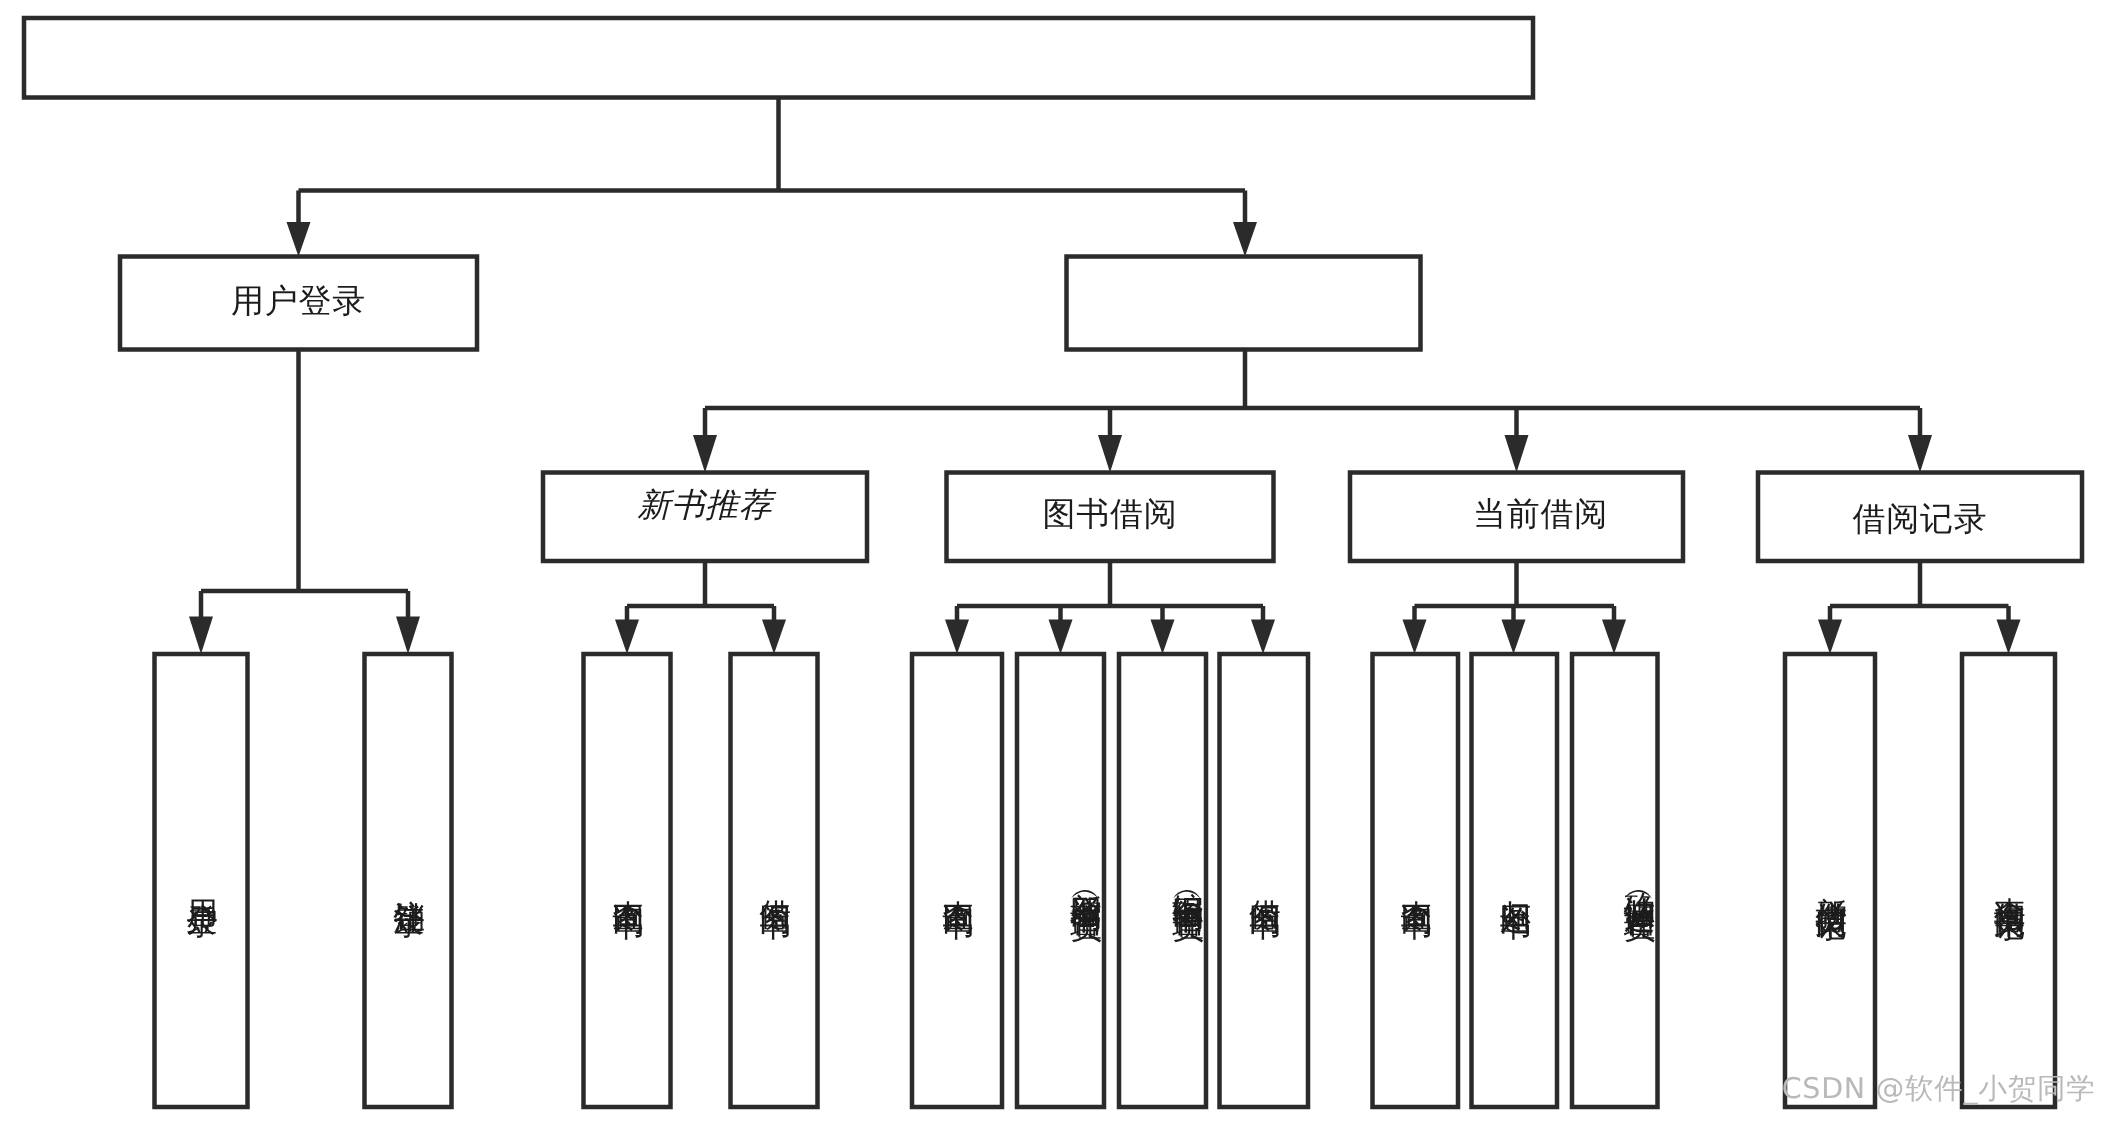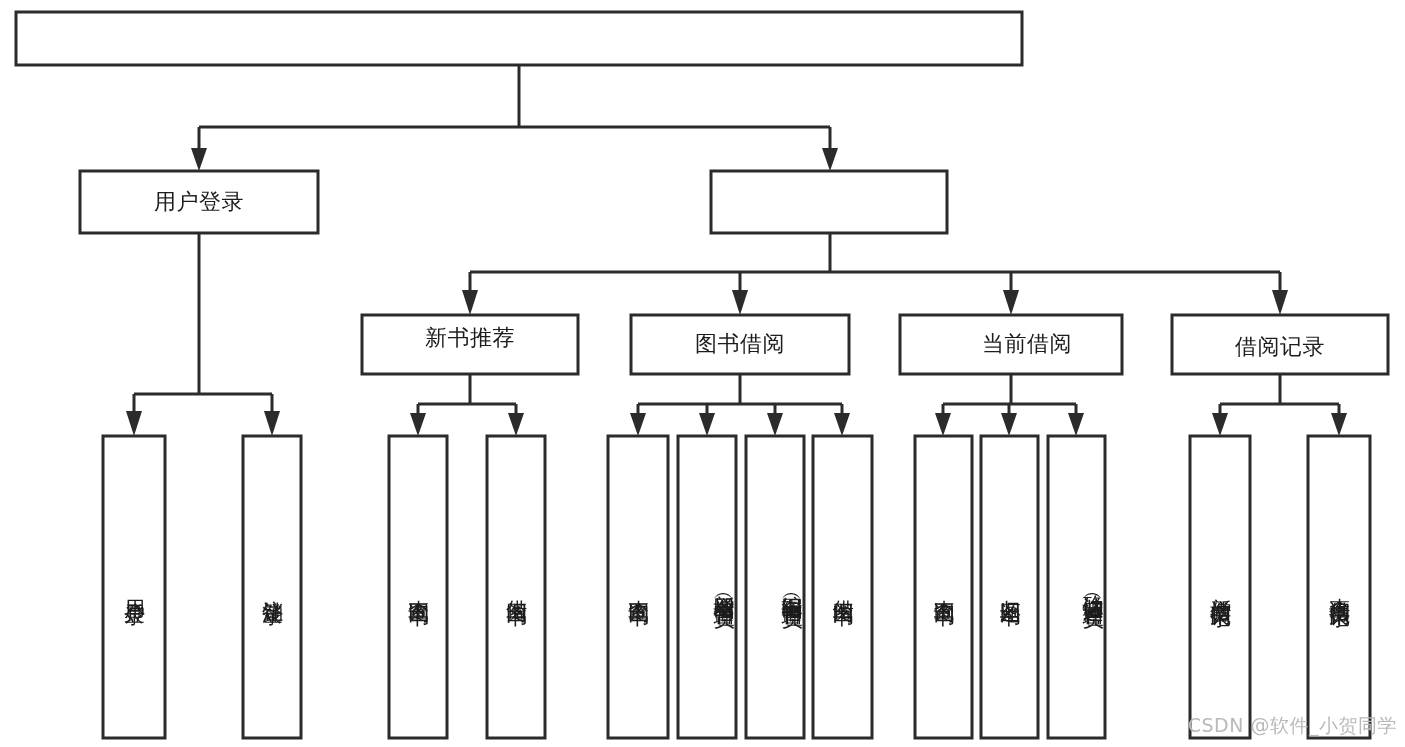--- a/index.html
+++ b/index.html
@@ -169,21 +169,21 @@
       <path class="connector" d="M 1220 404 L 1220 415"></path>
       <path class="connector" d="M 1339 404 L 1339 415"></path>
       <polygon class="arrowhead" points="1212,413 1228,413 1220,436"></polygon>
       <polygon class="arrowhead" points="1331,413 1347,413 1339,436"></polygon>
     </g>
   </svg>
 
 
   <div class="node-label-h" style="left:80px;  top:171px; width:238px; height:62px;">用户登录</div>
 
-  <div class="node-label-h" style="left:362px;  top:315px; width:216px; height:47px;">新书推荐</div>
+  <div class="node-label-h" style="left:362px;  top:315px; width:216px; height:47px;font-style:italic;">新书推荐</div>
   <div class="node-label-h" style="left:631px;  top:315px; width:218px; height:59px;">图书借阅</div>
   <div class="node-label-h" style="left:935px;  top:315px; width:184px; height:59px;">当前借阅</div>
   <div class="node-label-h" style="left:1172px; top:318px; width:216px; height:59px;">借阅记录</div>
 
   <div class="node-label-v" style="left:103px;  top:436px; width:62px; height:302px;">用户登录</div>
   <div class="node-label-v" style="left:243px;  top:436px; width:58px; height:302px;">注销登录</div>
   <div class="node-label-v" style="left:389px;  top:436px; width:58px; height:302px;">查询图书</div>
   <div class="node-label-v" style="left:487px;  top:436px; width:58px; height:302px;">借阅图书</div>
   <div class="node-label-v" style="left:608px;  top:436px; width:60px; height:302px;">查询图书</div>
   <div class="node-label-v" style="left:678px;  top:440px; width:58px; height:294px; align-items:flex-start;">新增图书（管理员）</div>

